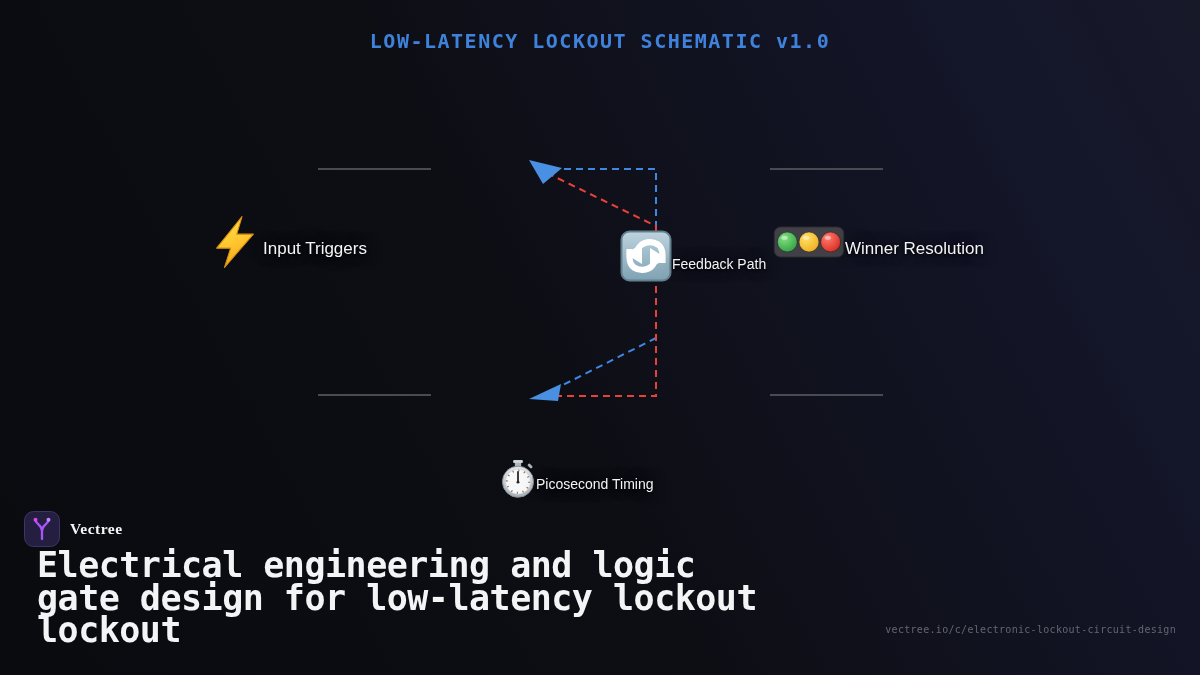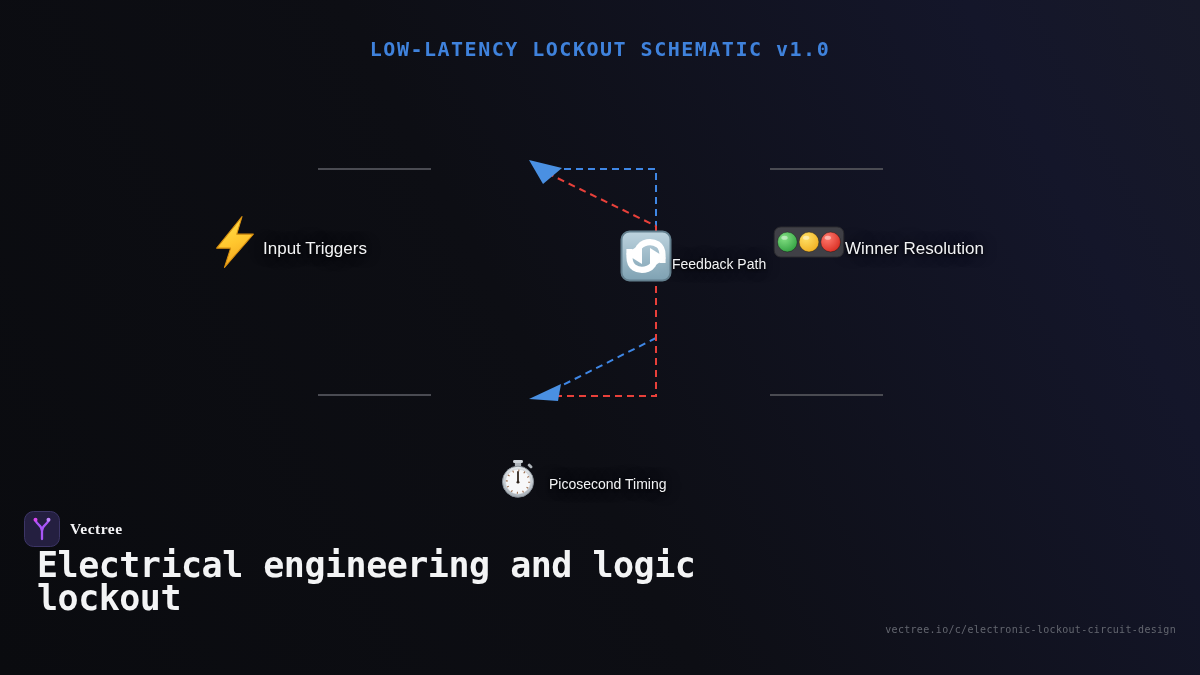--- a/index.html
+++ b/index.html
@@ -4,21 +4,21 @@
 <style>
   html,body{margin:0;padding:0;background:#000;}
   .card{
     position:relative;
     width:1200px;height:675px;
     overflow:hidden;
     background:linear-gradient(62deg,#0a0b0f 0%,#0d0e14 45%,#14162a 85%,#171929 100%);
     font-family:"Liberation Sans", sans-serif;
   }
   .title{
-    position:absolute;top:37px;left:0;width:1200px;
+    position:absolute;top:29px;left:0;width:1200px;
     text-align:center;
     font-family:"DejaVu Sans Mono", monospace;
     font-weight:bold;font-size:20px;letter-spacing:1.5px;
     color:#3f82dc;
   }
   .edges{position:absolute;top:0;left:0;z-index:1;}
   .node{position:absolute;z-index:2;display:flex;flex-direction:row;align-items:center;}
   .node .icon-box{display:flex;align-items:center;justify-content:center;}
   .node-label{
     color:#f3f4f6;font-size:17px;
@@ -145,35 +145,36 @@
         <rect x="16.5" y="2" width="7" height="6" rx="1" fill="#aeb4ba"></rect>
         <rect x="14.5" y="1" width="11" height="3.2" rx="1.5" fill="#cdd3d8"></rect>
         <rect x="30.5" y="6" width="6" height="3.2" rx="1.4" fill="#aeb4ba" transform="rotate(45 33.5 7.5)"></rect>
         <circle cx="20" cy="25" r="17.3" fill="url(#gWatch)" stroke="#878f96" stroke-width="1"></circle>
         <circle cx="20" cy="25" r="14" fill="#f7f8f9" stroke="#c2c8cd" stroke-width="0.6"></circle>
         <circle cx="20" cy="25" r="12.4" fill="none" stroke="#9a6a4a" stroke-width="2.2" stroke-dasharray="1.2 5.29"></circle>
         <line x1="20" y1="26" x2="20" y2="13.5" stroke="#30261e" stroke-width="2"></line>
         <circle cx="20" cy="25.5" r="1.6" fill="#30261e"></circle>
       </svg>
     </div>
-    <div class="node-label small" style="margin-top:10px;margin-left:13px;">Picosecond Timing</div>
+    <div class="node-label small" style="margin-top:10px;">Picosecond Timing</div>
   </div>
 
   <div class="branding">
     <span style="display:inline-flex;">
       <svg viewBox="0 0 36 36" width="36" height="36">
         <rect x="0.5" y="0.5" width="35" height="35" rx="9" fill="#241f40" stroke="#3c3566" stroke-width="1"></rect>
         <path d="M18 28 V20 M18 20 C18 14 13.5 14.5 11.5 9.5 M18 20 C18 14 22.5 14.5 24.5 9.5" fill="none" stroke="#a855f7" stroke-width="2.3" stroke-linecap="round"></path>
         <circle cx="11.5" cy="8.7" r="2" fill="#d946ef"></circle>
         <circle cx="24.5" cy="8.7" r="2" fill="#c084fc"></circle>
       </svg>
     </span>
     <span class="brand-name">Vectree</span>
   </div>
 
   <div class="headline">
     <div>Electrical engineering and logic</div>
+    <div>gate design for low-latency lockout</div>
     <div>lockout</div>
   </div>
 
   <div class="url">vectree.io/c/electronic-lockout-circuit-design</div>
 
 </div>
 
 </body></html>

